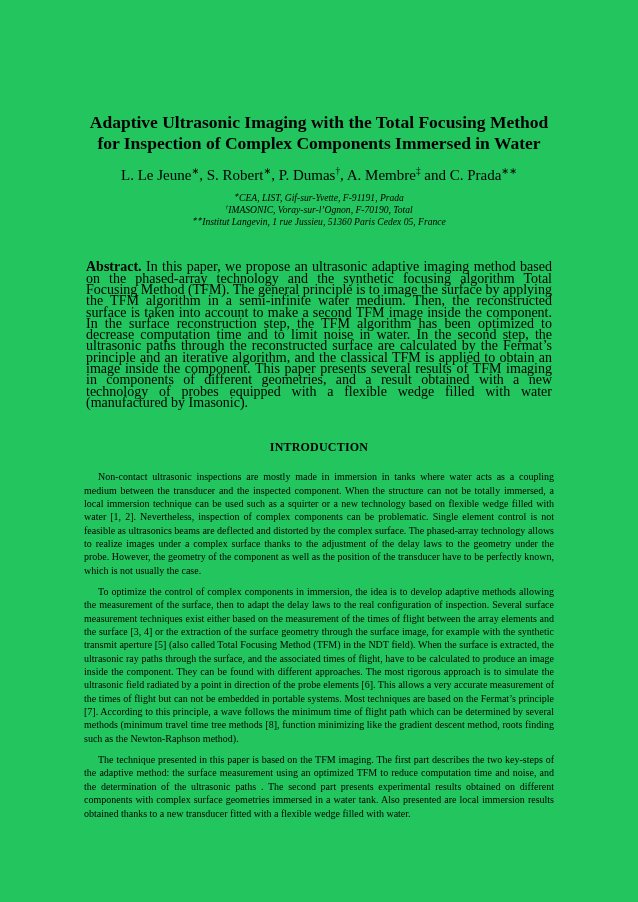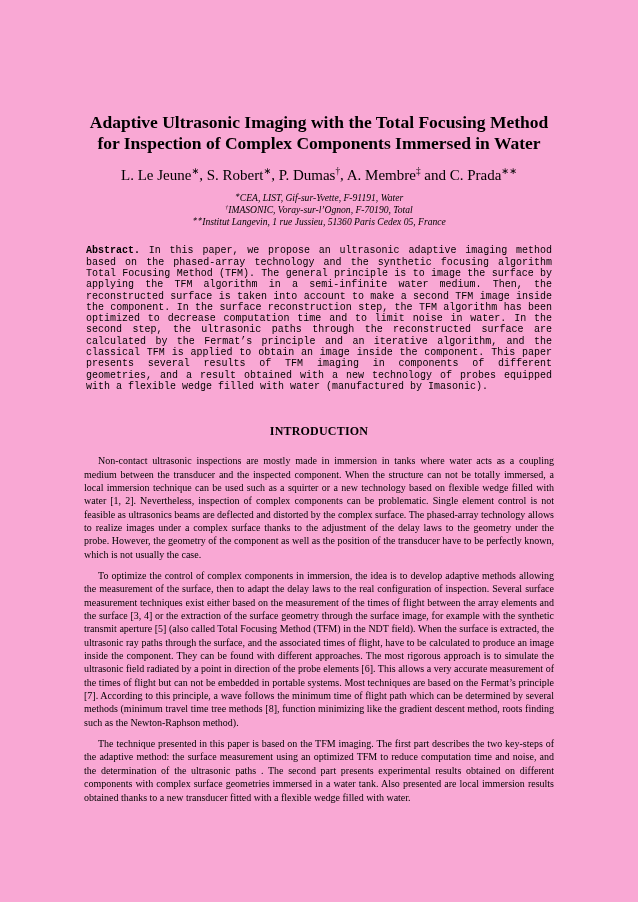--- a/index.html
+++ b/index.html
@@ -6,21 +6,21 @@
     margin: 0;
     padding: 0;
     background: #ffffff;
   }
   .page {
     position: relative;
     width: 638px;
     height: 902px;
     box-sizing: border-box;
     padding: 112px 76px 40px 76px;
-    background: #f9a8d4;
+    background: #22c55e;
     color: #000000;
     font-family: "Liberation Serif", serif;
     overflow: hidden;
   }
   .title {
     margin: 0 -8px;
     text-align: center;
     font-size: 17.5px;
     font-weight: bold;
     line-height: 21px;
@@ -37,25 +37,24 @@
     line-height: 0;
   }
   .affiliations {
     margin-top: 9px;
     text-align: center;
     font-style: italic;
     font-size: 9.6px;
     line-height: 11.8px;
   }
   .abstract {
-    margin: 18px 10px 0 10px;
-    font-size: 10px;
+    margin: 34px 10px 0 10px;
+    font-size: 14px;
     line-height: 11.3px;
     text-align: justify;
-    font-family: Liberation Mono, monospace;
   }
   .abstract .abstract-label {
     font-weight: bold;
   }
   .section-heading {
     margin: 32px 0 15px 0;
     text-align: center;
     font-size: 12px;
     font-weight: bold;
     letter-spacing: 0.2px;
@@ -71,21 +70,21 @@
 </head>
 <body>
 
 <div class="page">
 
   <h1 class="title"><span>Adaptive Ultrasonic Imaging with the Total Focusing Method</span><br><span>for Inspection of Complex Components Immersed in Water</span></h1>
 
   <div class="authors"><span><span>L. Le Jeune</span><sup class="marker">∗</sup></span><span><span>, S. Robert</span><sup class="marker">∗</sup></span><span><span>, P. Dumas</span><sup class="marker">†</sup></span><span><span>, A. Membre</span><sup class="marker">‡</sup></span><span><span> and C. Prada</span><sup class="marker">∗∗</sup></span></div>
 
   <div class="affiliations">
-    <div><sup class="marker">∗</sup><span>CEA, LIST, Gif-sur-Yvette, F-91191, Water</span></div>
+    <div><sup class="marker">∗</sup><span>CEA, LIST, Gif-sur-Yvette, F-91191, Prada</span></div>
     <div><sup class="marker">†</sup><span>IMASONIC, Voray-sur-l’Ognon, F-70190, Total</span></div>
     <div><sup class="marker">∗∗</sup><span>Institut Langevin, 1 rue Jussieu, 51360 Paris Cedex 05, France</span></div>
   </div>
 
   <p class="abstract"><span class="abstract-label">Abstract.</span> <span>In this paper, we propose an ultrasonic adaptive imaging method based on the phased-array technology and the synthetic focusing algorithm Total Focusing Method (TFM). The general principle is to image the surface by applying the TFM algorithm in a semi-infinite water medium. Then, the reconstructed surface is taken into account to make a second TFM image inside the component. In the surface reconstruction step, the TFM algorithm has been optimized to decrease computation time and to limit noise in water. In the second step, the ultrasonic paths through the reconstructed surface are calculated by the Fermat’s principle and an iterative algorithm, and the classical TFM is applied to obtain an image inside the component. This paper presents several results of TFM imaging in components of different geometries, and a result obtained with a new technology of probes equipped with a flexible wedge filled with water (manufactured by Imasonic).</span></p>
 
   <h2 class="section-heading">INTRODUCTION</h2>
 
   <p class="body-par">Non-contact ultrasonic inspections are mostly made in immersion in tanks where water acts as a coupling medium between the transducer and the inspected component. When the structure can not be totally immersed, a local immersion technique can be used such as a squirter or a new technology based on flexible wedge filled with water [1, 2]. Nevertheless, inspection of complex components can be problematic. Single element control is not feasible as ultrasonics beams are deflected and distorted by the complex surface. The phased-array technology allows to realize images under a complex surface thanks to the adjustment of the delay laws to the geometry under the probe. However, the geometry of the component as well as the position of the transducer have to be perfectly known, which is not usually the case.</p>
   <p class="body-par">To optimize the control of complex components in immersion, the idea is to develop adaptive methods allowing the measurement of the surface, then to adapt the delay laws to the real configuration of inspection. Several surface measurement techniques exist either based on the measurement of the times of flight between the array elements and the surface [3, 4] or the extraction of the surface geometry through the surface image, for example with the synthetic transmit aperture [5] (also called Total Focusing Method (TFM) in the NDT field). When the surface is extracted, the ultrasonic ray paths through the surface, and the associated times of flight, have to be calculated to produce an image inside the component. They can be found with different approaches. The most rigorous approach is to simulate the ultrasonic field radiated by a point in direction of the probe elements [6]. This allows a very accurate measurement of the times of flight but can not be embedded in portable systems. Most techniques are based on the Fermat’s principle [7]. According to this principle, a wave follows the minimum time of flight path which can be determined by several methods (minimum travel time tree methods [8], function minimizing like the gradient descent method, roots finding such as the Newton-Raphson method).</p>

